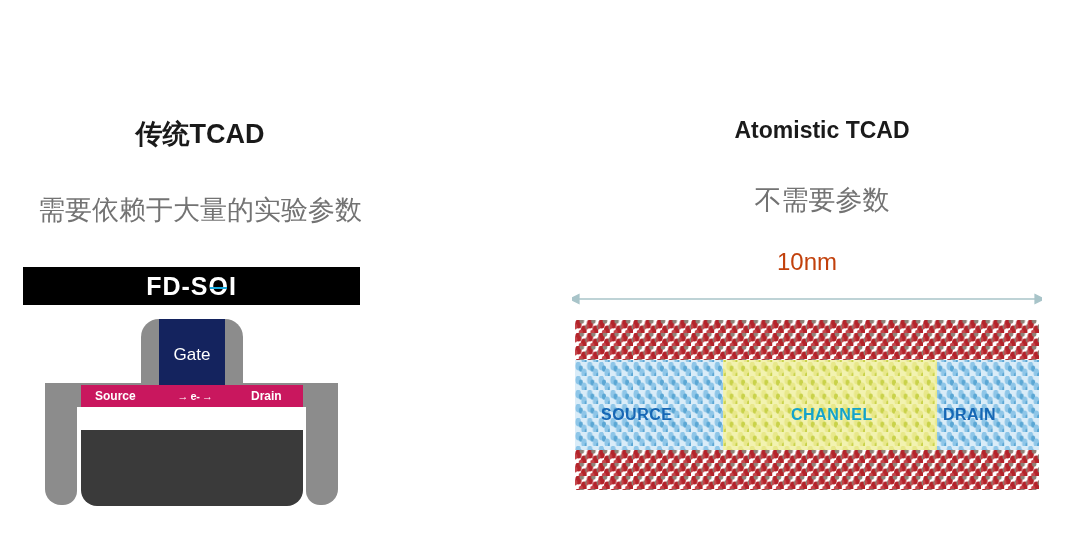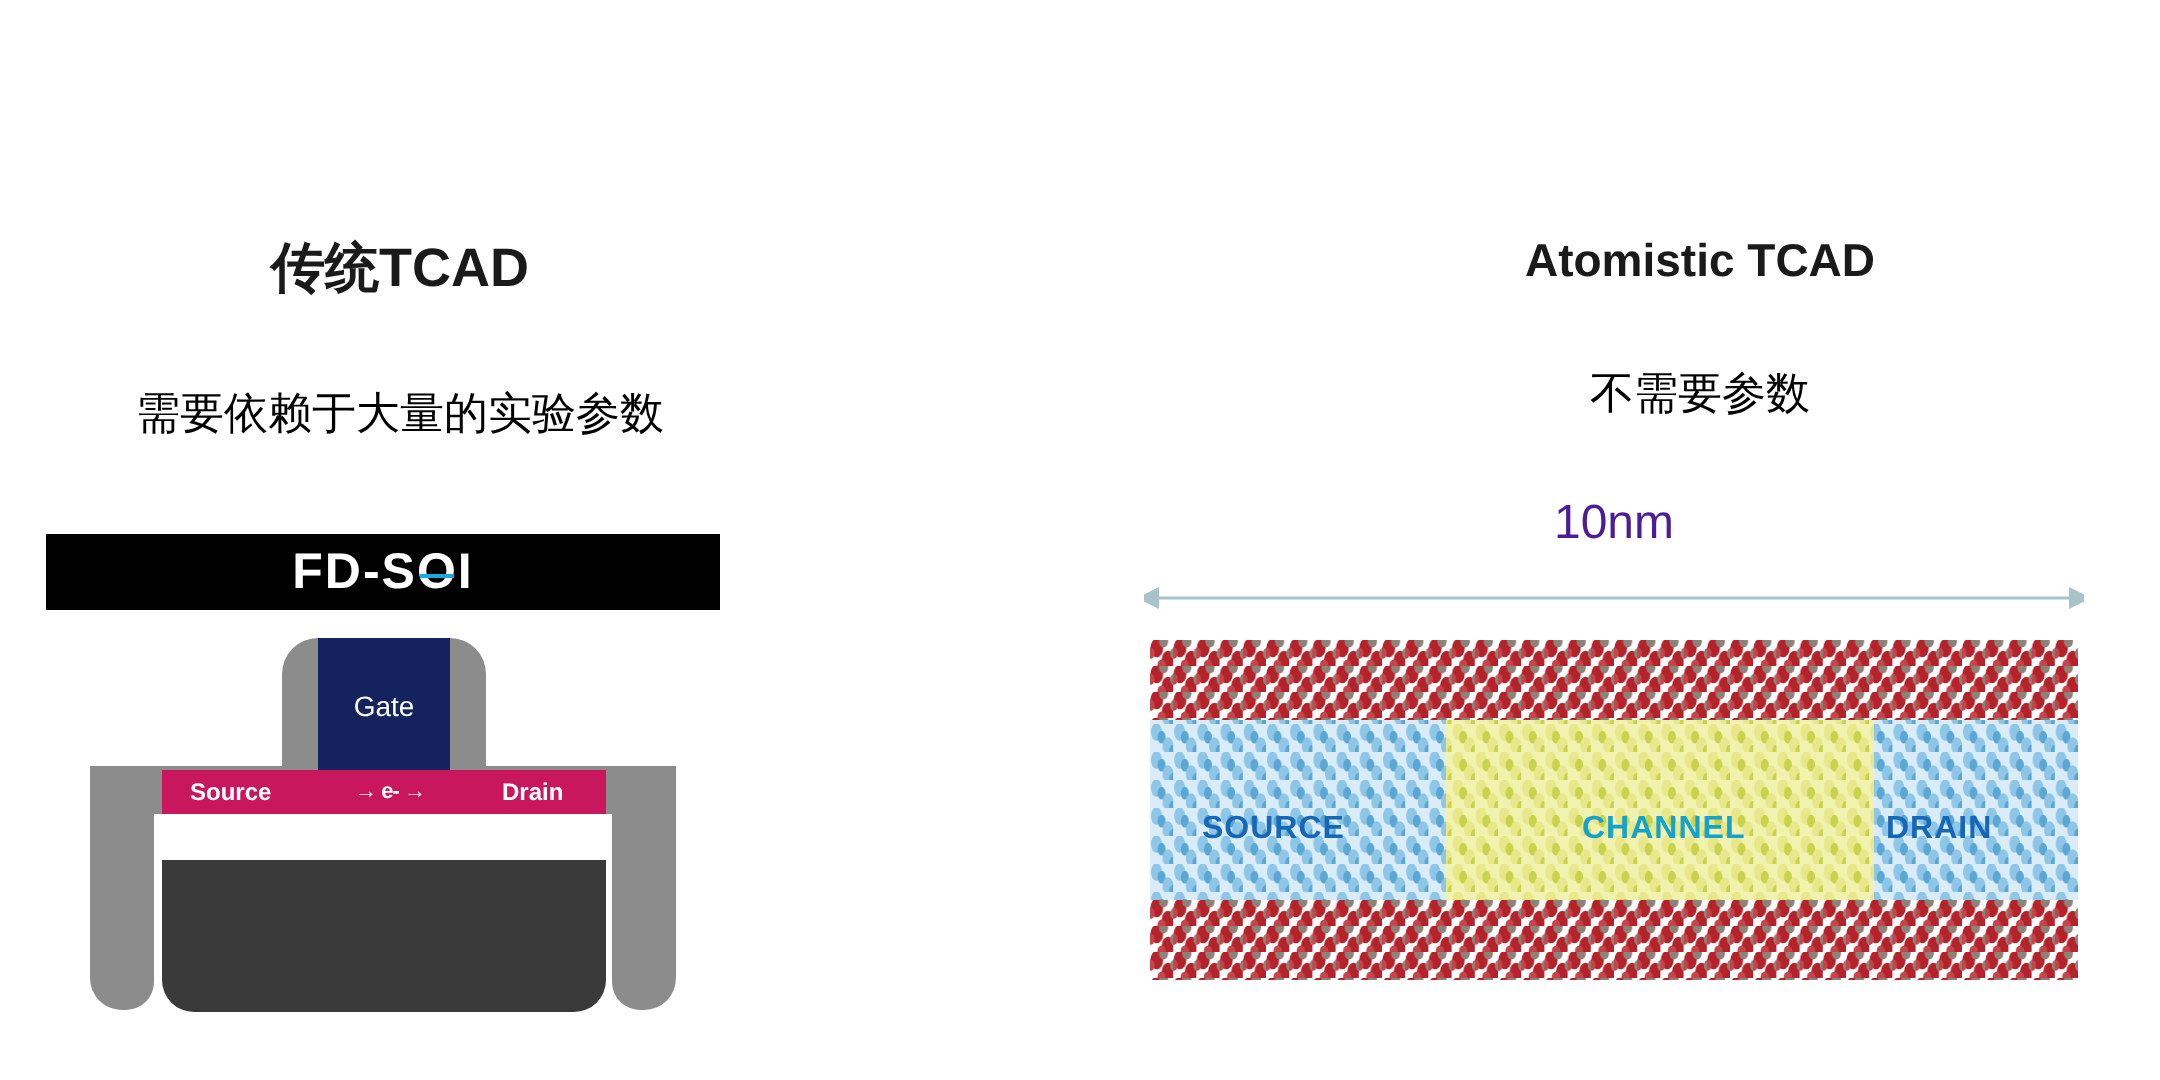--- a/index.html
+++ b/index.html
@@ -11,21 +11,21 @@
     width: 1080px;
     height: 540px;
     position: relative;
     overflow: hidden;
     font-family: "Liberation Sans", sans-serif;
     color: #1a1a1a;
   }
 
   .panel { position: absolute; top: 0; height: 540px; }
   .panel-left  { left: 0;   width: 540px; margin-top: 12px; }
-  .panel-right { left: 540px; width: 540px; }
+  .panel-right { left: 512px; width: 540px; }
 
   
   .heading {
     position: absolute;
     text-align: center;
     font-weight: bold;
     white-space: nowrap;
   }
   .heading-left {
     left: 0; width: 400px; top: 104px;
@@ -33,23 +33,23 @@
     letter-spacing: 0px;
   }
   .heading-right {
     left: 40px; width: 540px; top: 117px;
     font-size: 23px;
   }
   .subtitle {
     position: absolute;
     text-align: center;
     white-space: nowrap;
-    font-size: 22px;
+    font-size: 27px;
     font-weight: normal;
-    color: #000000;
+    color: #737373;
   }
   .subtitle-left  { left: 0;  width: 400px; top: 180px; }
   .subtitle-right { left: 40px; width: 540px; top: 182px; }
 
   
   .fdsoi-wrap {
     position: absolute;
     left: 23px; top: 255px;
     width: 337px; height: 250px;
   }
@@ -118,21 +118,21 @@
     left: 136px; top: 14px;
     width: 66px; height: 74px;
     background: #14235e;
   }
   .gate-label {
     position: absolute;
     left: 136px; top: 40px;
     width: 66px;
     text-align: center;
     color: #ffffff;
-    font-size: 14px;
+    font-size: 17px;
     font-weight: normal;
   }
 
   .sd-band {
     position: absolute;
     left: 58px; top: 80px;
     width: 222px; height: 22px;
     background: #c2185b;
     background: #c9175e;
   }
@@ -188,21 +188,21 @@
     position: absolute;
     left: 568px; top: 248px;
     width: 478px; height: 245px;
   }
   .nm-label {
     position: absolute;
     left: 0; top: 0;
     width: 478px;
     text-align: center;
     font-size: 24px;
-    color: #4c1d95;
+    color: #c2410c;
   }
   .dim-arrow {
     position: absolute;
     left: 4px; top: 45px;
     width: 470px; height: 12px;
   }
   .atom-block {
     position: absolute;
     left: 7px; top: 72px;
     width: 464px; height: 170px;

